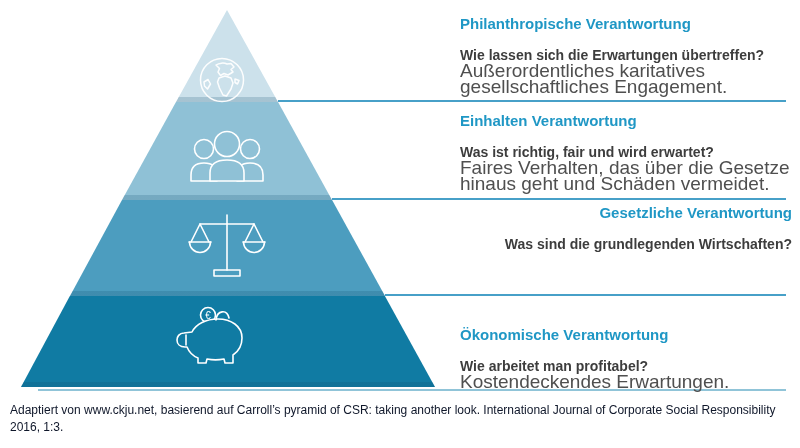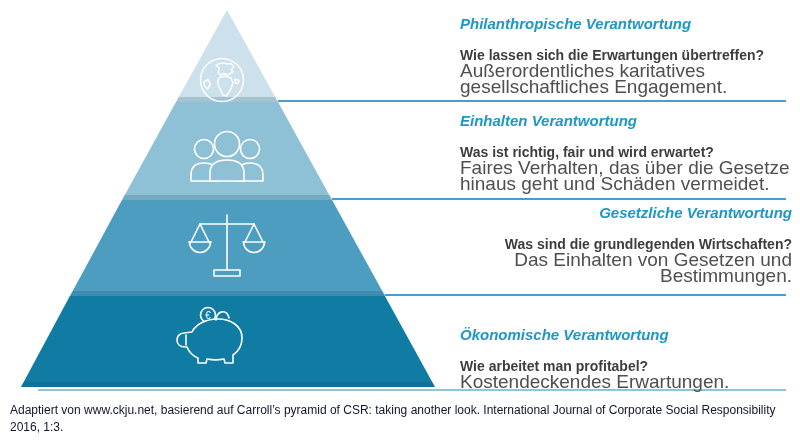--- a/index.html
+++ b/index.html
@@ -32,21 +32,21 @@
   
   .divider { position:absolute; height:2px; background-color:var(--divider); }
   .d1 { left:278px; top:100px; width:508px; }
   .d2 { left:332px; top:198px; width:454px; }
   .d3 { left:385px; top:294px; width:401px; }
   .d4 { left:38px;  top:389px; width:748px; background-color:var(--divider_light); }
 
   
   .section { position:absolute; left:460px; width:332px; }
   .s1 { top:15px; } .s2 { top:112px; } .s3 { top:204px;text-align:right; } .s4 { top:310px;margin-top:16px; }
-  .sec-title { margin:0 0 15px 0; font-size:15px; font-weight:bold; color:var(--accent);font-style:italic; }
+  .sec-title { margin:0 0 15px 0; font-size:15px; font-weight:bold; color:var(--accent); }
   .sec-q { font-size:14px; line-height:16px; font-weight:bold; color:#3d3d3d; }
   .sec-d { font-size:19px; line-height:16px; color:#4f4f4f; }
 
   
   .footer { position:absolute; left:10px; top:402px; width:784px;
             font-size:12px; line-height:17px; color:#0f172a; }
 </style>
 </head>
 <body>
 
@@ -115,21 +115,20 @@
 
   <div class="section s2">
     <h2 class="sec-title">Einhalten Verantwortung</h2>
     <div class="sec-q">Was ist richtig, fair und wird erwartet?</div>
     <div class="sec-d">Faires Verhalten, das über die Gesetze hinaus geht und Schäden vermeidet.</div>
   </div>
 
   <div class="section s3">
     <h2 class="sec-title">Gesetzliche Verantwortung</h2>
     <div class="sec-q">Was sind die grundlegenden Wirtschaften?</div>
-    <div class="sec-d">Das Einhalten von Gesetzen und Bestimmungen.</div>
   </div>
 
   <div class="section s4">
     <h2 class="sec-title">Ökonomische Verantwortung</h2>
     <div class="sec-q">Wie arbeitet man profitabel?</div>
     <div class="sec-d">Kostendeckendes Erwartungen.</div>
   </div>
 
   <div class="footer">Adaptiert von www.ckju.net, basierend auf Carroll’s pyramid of CSR: taking another look. International Journal of Corporate Social Responsibility 2016, 1:3.</div>
 

